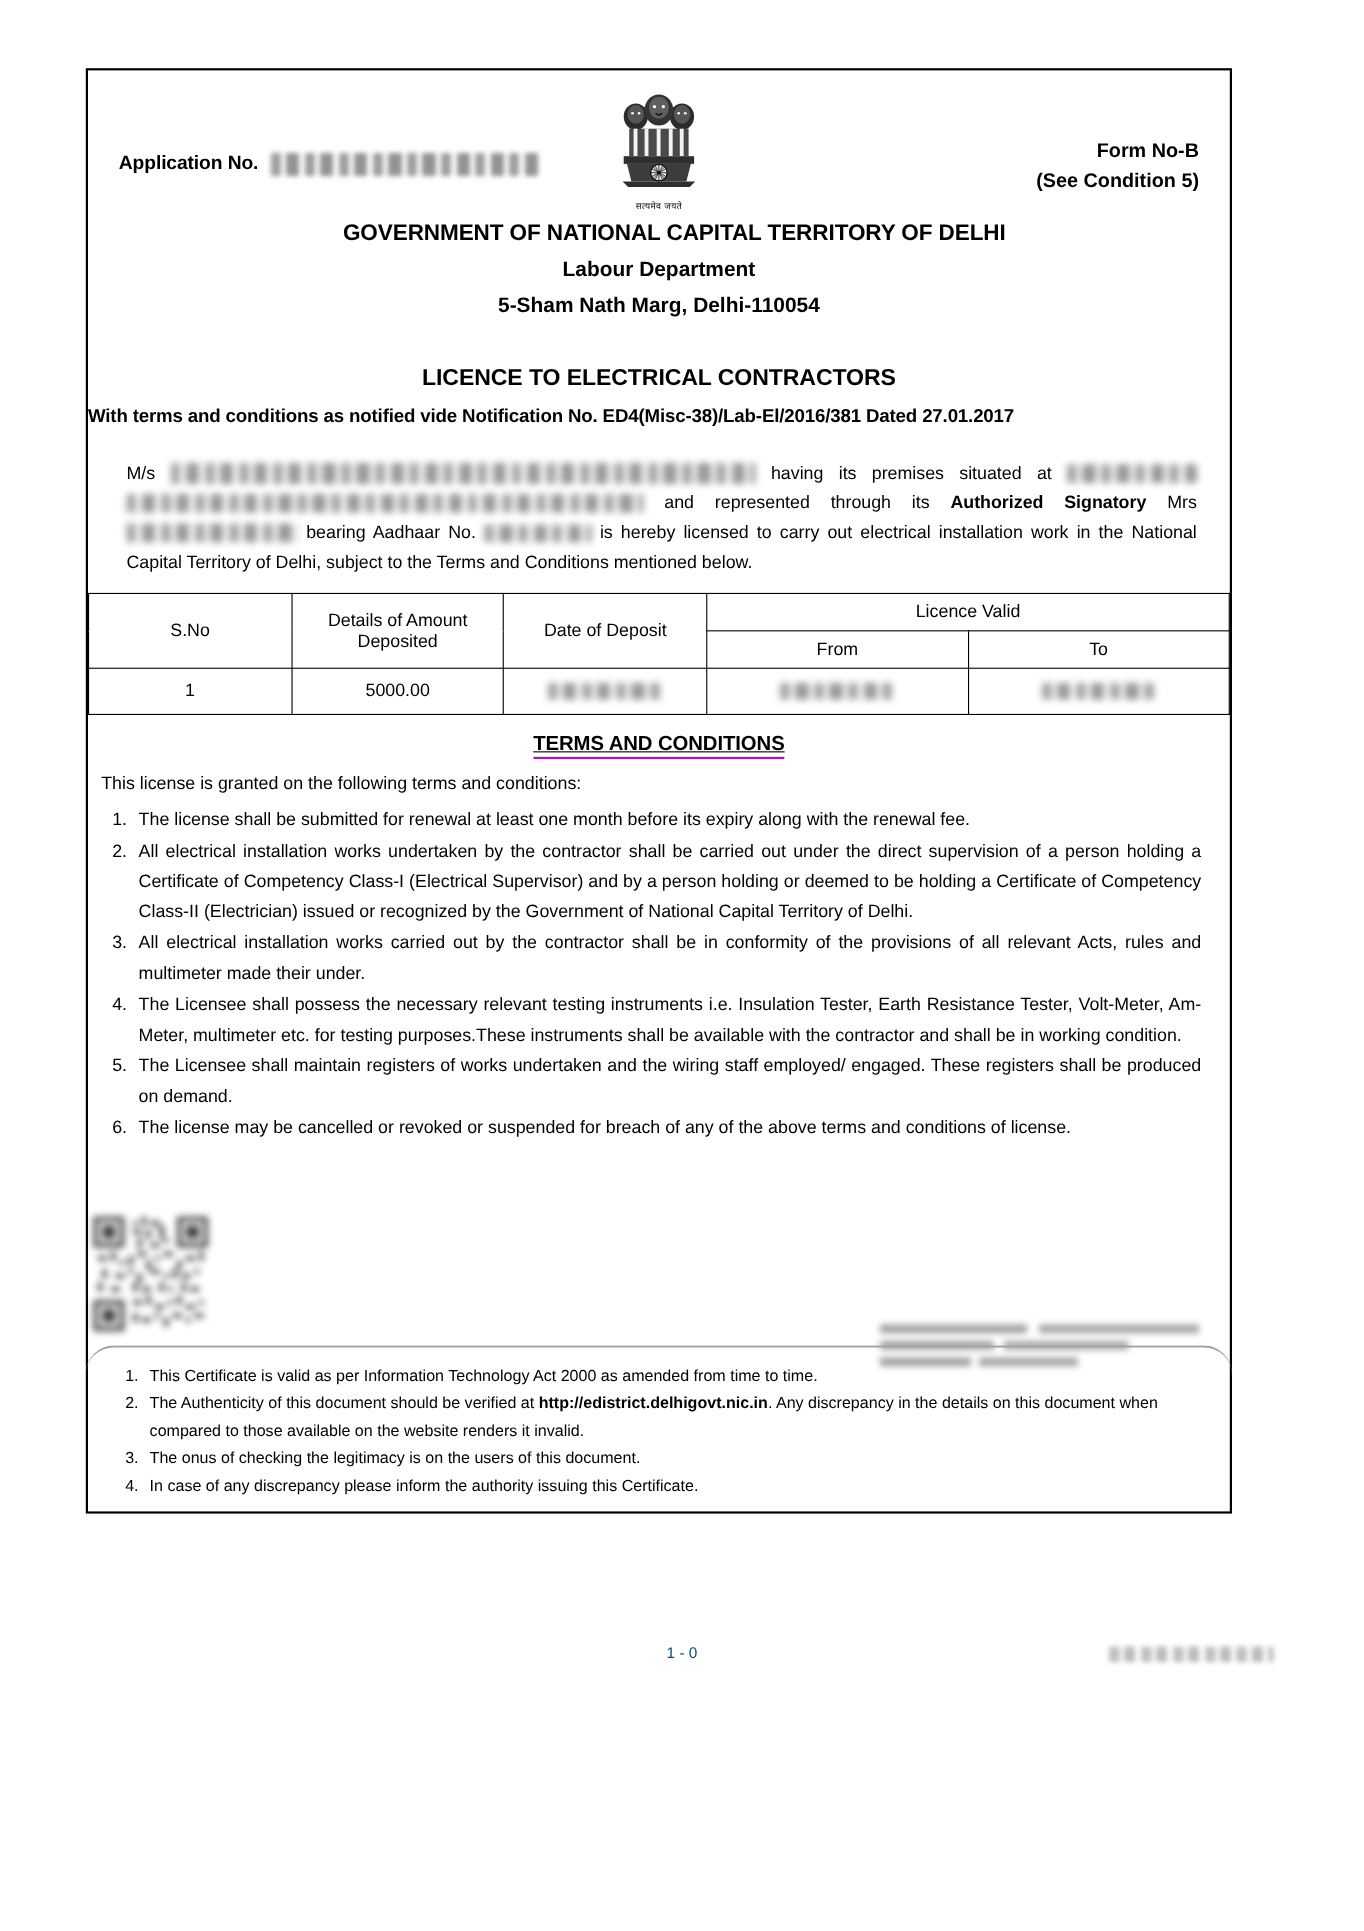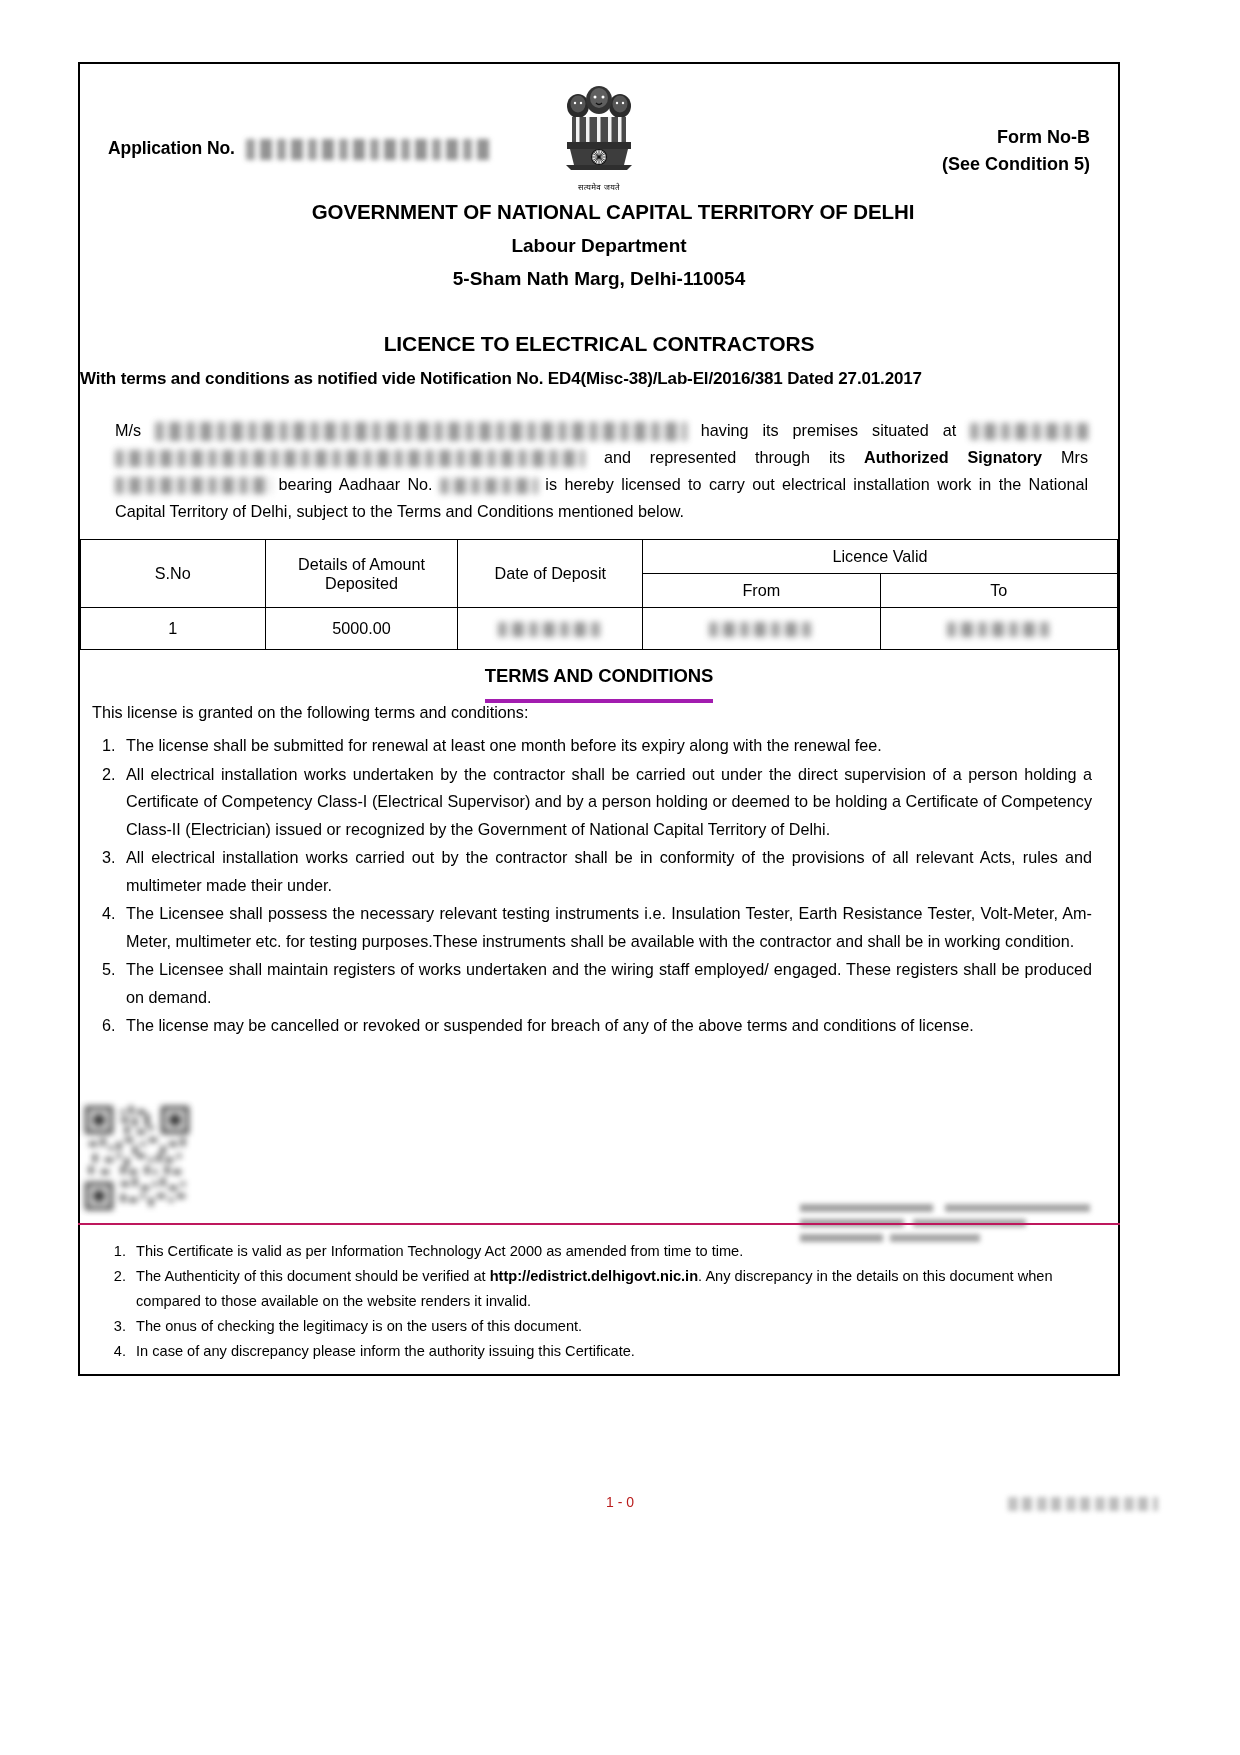--- a/index.html
+++ b/index.html
@@ -131,21 +131,21 @@
   .row-data td{ height:42px; }
 
   
   .tc-head{
     text-align:center;
     font-size:18.5px;
     font-weight:bold;
     margin-top:15px;
     letter-spacing:-.1px;
   }
-  .tc-head span{ border-bottom:4px solid #a21caf; padding-bottom:13px; }
+  .tc-head span{ border-bottom:2px solid #a21caf; padding-bottom:2px;text-decoration:underline; }
 
   .tc-intro{
     margin:16px 0 0 6px;
     font-size:16.2px;
   }
   ol.terms{
     margin:10px 0 0 0;
     padding-left:34px;
     font-size:16.2px;
     line-height:27.5px;
@@ -182,22 +182,23 @@
     border-radius:1px;
   }
   .sign-line.w2{ width:78%; }
   .sign-line.w3{ width:62%; }
 
   
   .disclaimer{
     position:absolute;
     left:-2px; right:-2px;
     bottom:-2px;
-    border-top:2px solid #be185d;
+    border-top:2px solid #a3a3a3;
     padding:14px 22px 12px 22px;
+    border-radius:26px;
   }
   ol.disc-list{
     margin:0;
     padding-left:30px;
     font-size:14.6px;
     line-height:25px;
   }
   ol.disc-list li{ text-align:left; padding-left:6px; }
   ol.disc-list b{ font-weight:bold; }
 
@@ -206,21 +207,21 @@
     position:absolute;
     left:0; right:0;
     top:1494px;
     height:24px;
   }
   .page-num{
     position:absolute;
     left:0; right:0;
     text-align:center;
     font-size:14px;
-    color:#b91c1c;
+    color:#0c4a6e;
   }
   .footer-redact{
     position:absolute;
     right:82px; top:3px;
     width:150px; height:14px;
     filter:blur(2.6px);
     opacity:.55;
     background:repeating-linear-gradient(90deg,
       rgba(130,130,130,.9) 0 10px,
       rgba(255,255,255,.4) 10px 14px,

